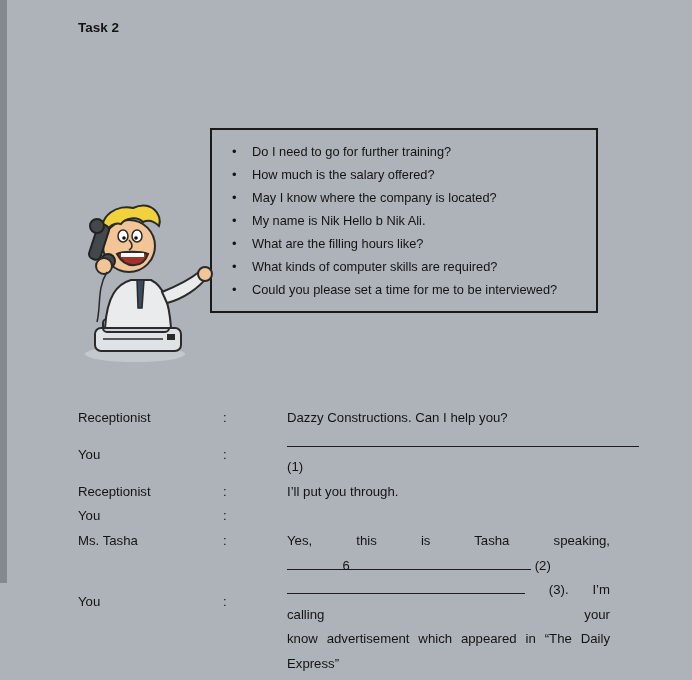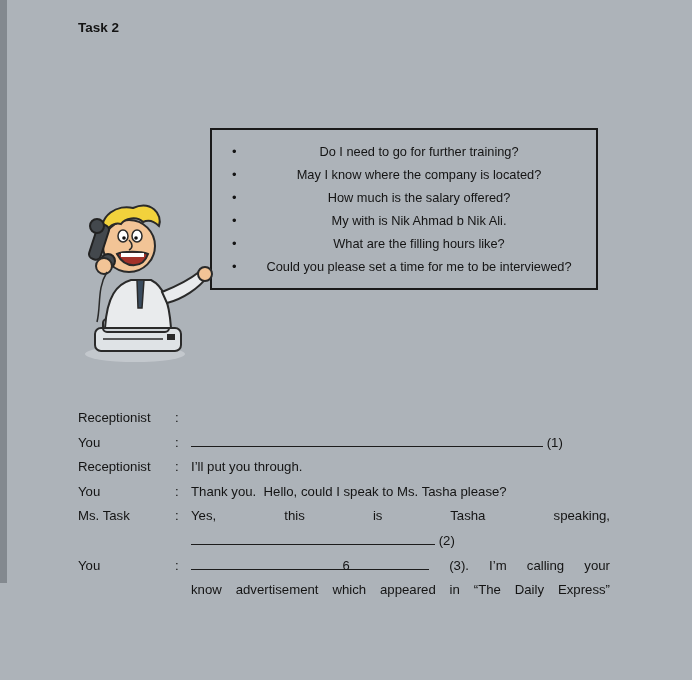--- a/index.html
+++ b/index.html
@@ -23,41 +23,40 @@
   .instructions{
     position:absolute;left:78px;top:64px;width:532px;
     font-size:13.5px;font-weight:bold;line-height:25px;
     text-align:justify;
   }
   .expr-box{
     position:absolute;left:210px;top:128px;width:388px;
     box-sizing:border-box;
     border:2px solid #1a1a1a;
     padding:10px 10px 10px 6px;
-    text-align:center;
   }
   .expr-box ul{margin:0;padding:0;list-style:none;}
   .expr-box li{
     position:relative;
     padding-left:34px;
     font-size:12.8px;line-height:23px;
   }
   .expr-box li::before{
     content:"\2022";
     position:absolute;left:14px;top:0;
     font-size:13px;
   }
   .illustration{
     position:absolute;left:66px;top:176px;width:152px;height:190px;
   }
   .dialogue{
     position:absolute;left:78px;top:406px;width:532px;
     font-size:13.2px;
   }
-  .d-row{display:flex;align-items:center;line-height:24.6px;min-height:24.6px;}
+  .d-row{display:flex;align-items:center;line-height:24.6px;min-height:24.6px;gap:48px;}
   .d-speaker{width:97px;flex:none;}
   .d-colon{width:16px;flex:none;}
   .d-text{flex:1;min-width:0;}
   .jl{text-align:justify;text-align-last:justify;}
   .blank{
     display:inline-block;
     height:13px;
     border-bottom:1px solid #1c1c1c;
     vertical-align:baseline;
   }
@@ -73,24 +72,25 @@
 <body>
 
 <div class="page">
 
   <div class="task-title">Task 2</div>
 
 
   <div class="expr-box">
     <ul>
       <li>Do I need to go for further training?</li>
+      <li>How much is the salary offered?</li>
       <li>May I know where the company is located?</li>
-      <li>How much is the salary offered?</li>
-      <li>My with is Nik Ahmad b Nik Ali.</li>
+      <li>My name is Nik Hello b Nik Ali.</li>
       <li>What are the filling hours like?</li>
+      <li>What kinds of computer skills are required?</li>
       <li>Could you please set a time for me to be interviewed?</li>
     </ul>
   </div>
 
   <div class="illustration">
     <svg viewBox="0 0 150 190" width="152" height="190">
 
       <g>
         <ellipse cx="68" cy="178" rx="50" ry="8" fill="#c3c8cd"></ellipse>
         <rect x="28" y="152" width="86" height="23" rx="6" fill="#dfe3e6" stroke="#2a2a2a" stroke-width="2"></rect>
@@ -122,42 +122,42 @@
         <path d="M40 96 C30 112 34 130 30 146" fill="none" stroke="#2a2a2a" stroke-width="1.5"></path>
       </g>
     </svg>
   </div>
 
   <div class="dialogue">
 
     <div class="d-row">
       <span class="d-speaker">Receptionist</span>
       <span class="d-colon">:</span>
+      <span class="d-text">Dazzy Constructions. Can I help you?</span>
     </div>
 
     <div class="d-row">
       <span class="d-speaker">You</span>
       <span class="d-colon">:</span>
       <span class="d-text"><span class="blank b1"></span> <span>(1)</span></span>
     </div>
 
     <div class="d-row">
       <span class="d-speaker">Receptionist</span>
       <span class="d-colon">:</span>
       <span class="d-text">I’ll put you through.</span>
     </div>
 
     <div class="d-row">
       <span class="d-speaker">You</span>
       <span class="d-colon">:</span>
-      <span class="d-text">Thank you.&nbsp; Hello, could I speak to Ms. Tasha please?</span>
     </div>
 
     <div class="d-row">
-      <span class="d-speaker">Ms. Task</span>
+      <span class="d-speaker">Ms. Tasha</span>
       <span class="d-colon">:</span>
       <span class="d-text jl">Yes, this is Tasha speaking,</span>
     </div>
 
     <div class="d-row">
       <span class="d-speaker"></span>
       <span class="d-colon"></span>
       <span class="d-text"><span class="blank b2"></span> <span>(2)</span></span>
     </div>
 

